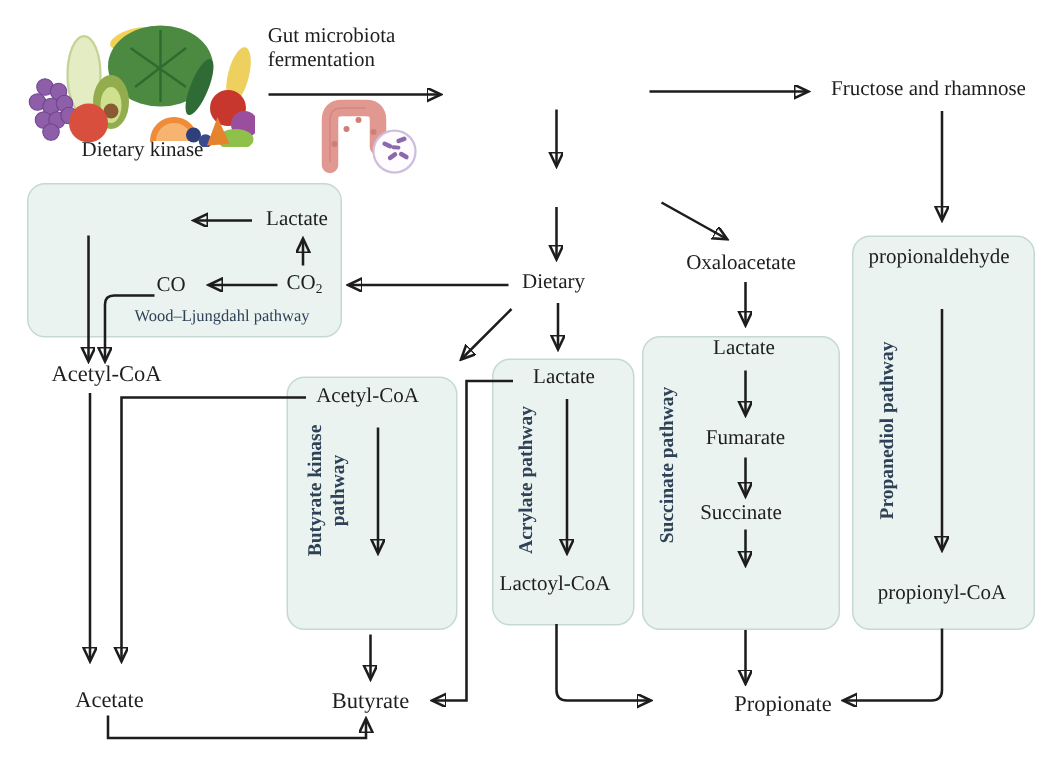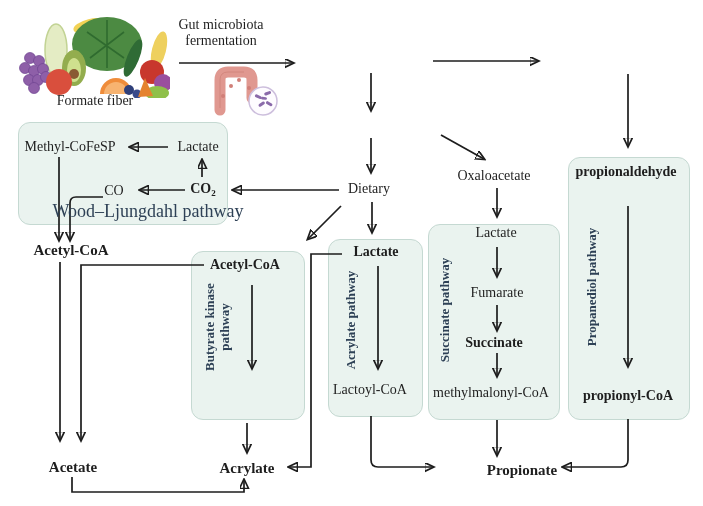--- a/index.html
+++ b/index.html
@@ -14,30 +14,30 @@
     color:var(--text);
   }
   .pbox{
     position:absolute; background:var(--box_fill);
     border:1.5px solid var(--box_border); border-radius:12px;
   }
   .arrows{position:absolute; left:0; top:0; pointer-events:none;}
   .arrows line,.arrows path{stroke:var(--arrow); stroke-width:1.7; fill:none;}
   .node{
     position:absolute; transform:translate(-50%,-50%);
-    white-space:nowrap; font-size:14px; line-height:16px; text-align:center;
+    white-space:nowrap; font-size:14px; line-height:16px; 
   }
-  .b{font-weight:bold;}
+  .b{font-weight:normal;}
   .big{font-size:15px;}
   .vnode{
     position:absolute; transform:translate(-50%,-50%) rotate(-90deg);
     white-space:nowrap; font-weight:bold; font-size:13px; line-height:15px;
     color:var(--pathway_label); text-align:center;
   }
-  .pwlabel{color:var(--pathway_label); font-size:18px;}
+  .pwlabel{color:var(--pathway_label); font-size:11px;}
   .sub{font-size:9px; vertical-align:-3px;}
 </style>
 </head>
 <body>
 
 <div id="canvas">
 
   <div class="pbox" style="left:18px;top:122px;width:208px;height:101px"></div>
   <div class="pbox" style="left:191px;top:251px;width:112px;height:167px"></div>
   <div class="pbox" style="left:328px;top:239px;width:93px;height:176px"></div>
@@ -123,50 +123,49 @@
     <line x1="497" y1="188" x2="497" y2="216" marker-end="url(#ah)"></line>
     <line x1="497" y1="247" x2="497" y2="276" marker-end="url(#ah)"></line>
     <line x1="497" y1="305" x2="497" y2="330" marker-end="url(#ah)"></line>
     <line x1="497" y1="353" x2="497" y2="376" marker-end="url(#ah)"></line>
     <line x1="497" y1="420" x2="497" y2="455" marker-end="url(#ah)"></line>
     <line x1="628" y1="206" x2="628" y2="366" marker-end="url(#ah)"></line>
     <path d="M628,419 L628,460 Q628,467 621,467 L563,467" marker-end="url(#ah)"></path>
     <path d="M72,477 L72,492 L244,492 L244,480" marker-end="url(#ah)"></path>
   </svg>
 
-  <div class="node" style="left:95px;top:101px">Formate fiber</div>
+  <div class="node" style="left:95px;top:101px">Dietary kinase</div>
   <div class="node" style="left:221px;top:33px">
     <div>Gut microbiota</div>
     <div>fermentation</div>
   </div>
+  <div class="node" style="left:619px;top:60px">Fructose and rhamnose</div>
   <div class="node" style="left:369px;top:189px">Dietary</div>
   <div class="node" style="left:494px;top:176px">Oxaloacetate</div>
 
-  <div class="node" style="left:70px;top:147px">Methyl-CoFeSP</div>
   <div class="node" style="left:198px;top:147px">Lactate</div>
   <div class="node" style="left:114px;top:191px">CO</div>
   <div class="node b" style="left:203px;top:191px"><span>CO</span><span class="sub">2</span></div>
   <div class="node pwlabel" style="left:148px;top:211px">Wood–Ljungdahl pathway</div>
 
   <div class="node b big" style="left:71px;top:250px">Acetyl-CoA</div>
   <div class="node b" style="left:245px;top:265px">Acetyl-CoA</div>
 
   <div class="node b" style="left:376px;top:252px">Lactate</div>
   <div class="node" style="left:370px;top:390px">Lactoyl-CoA</div>
 
   <div class="node" style="left:496px;top:233px">Lactate</div>
   <div class="node" style="left:497px;top:293px">Fumarate</div>
   <div class="node b" style="left:494px;top:343px">Succinate</div>
-  <div class="node" style="left:491px;top:393px">methylmalonyl-CoA</div>
 
   <div class="node b" style="left:626px;top:172px">propionaldehyde</div>
   <div class="node b" style="left:628px;top:396px">propionyl-CoA</div>
 
   <div class="node b big" style="left:73px;top:467px">Acetate</div>
-  <div class="node b big" style="left:247px;top:468px">Acrylate</div>
+  <div class="node b big" style="left:247px;top:468px">Butyrate</div>
   <div class="node b big" style="left:522px;top:470px">Propionate</div>
 
   <div class="vnode" style="left:217px;top:327px">
     <div>Butyrate kinase</div>
     <div>pathway</div>
   </div>
   <div class="vnode" style="left:350px;top:320px">Acrylate pathway</div>
   <div class="vnode" style="left:444px;top:310px">Succinate pathway</div>
   <div class="vnode" style="left:591px;top:287px">Propanediol pathway</div>
 

